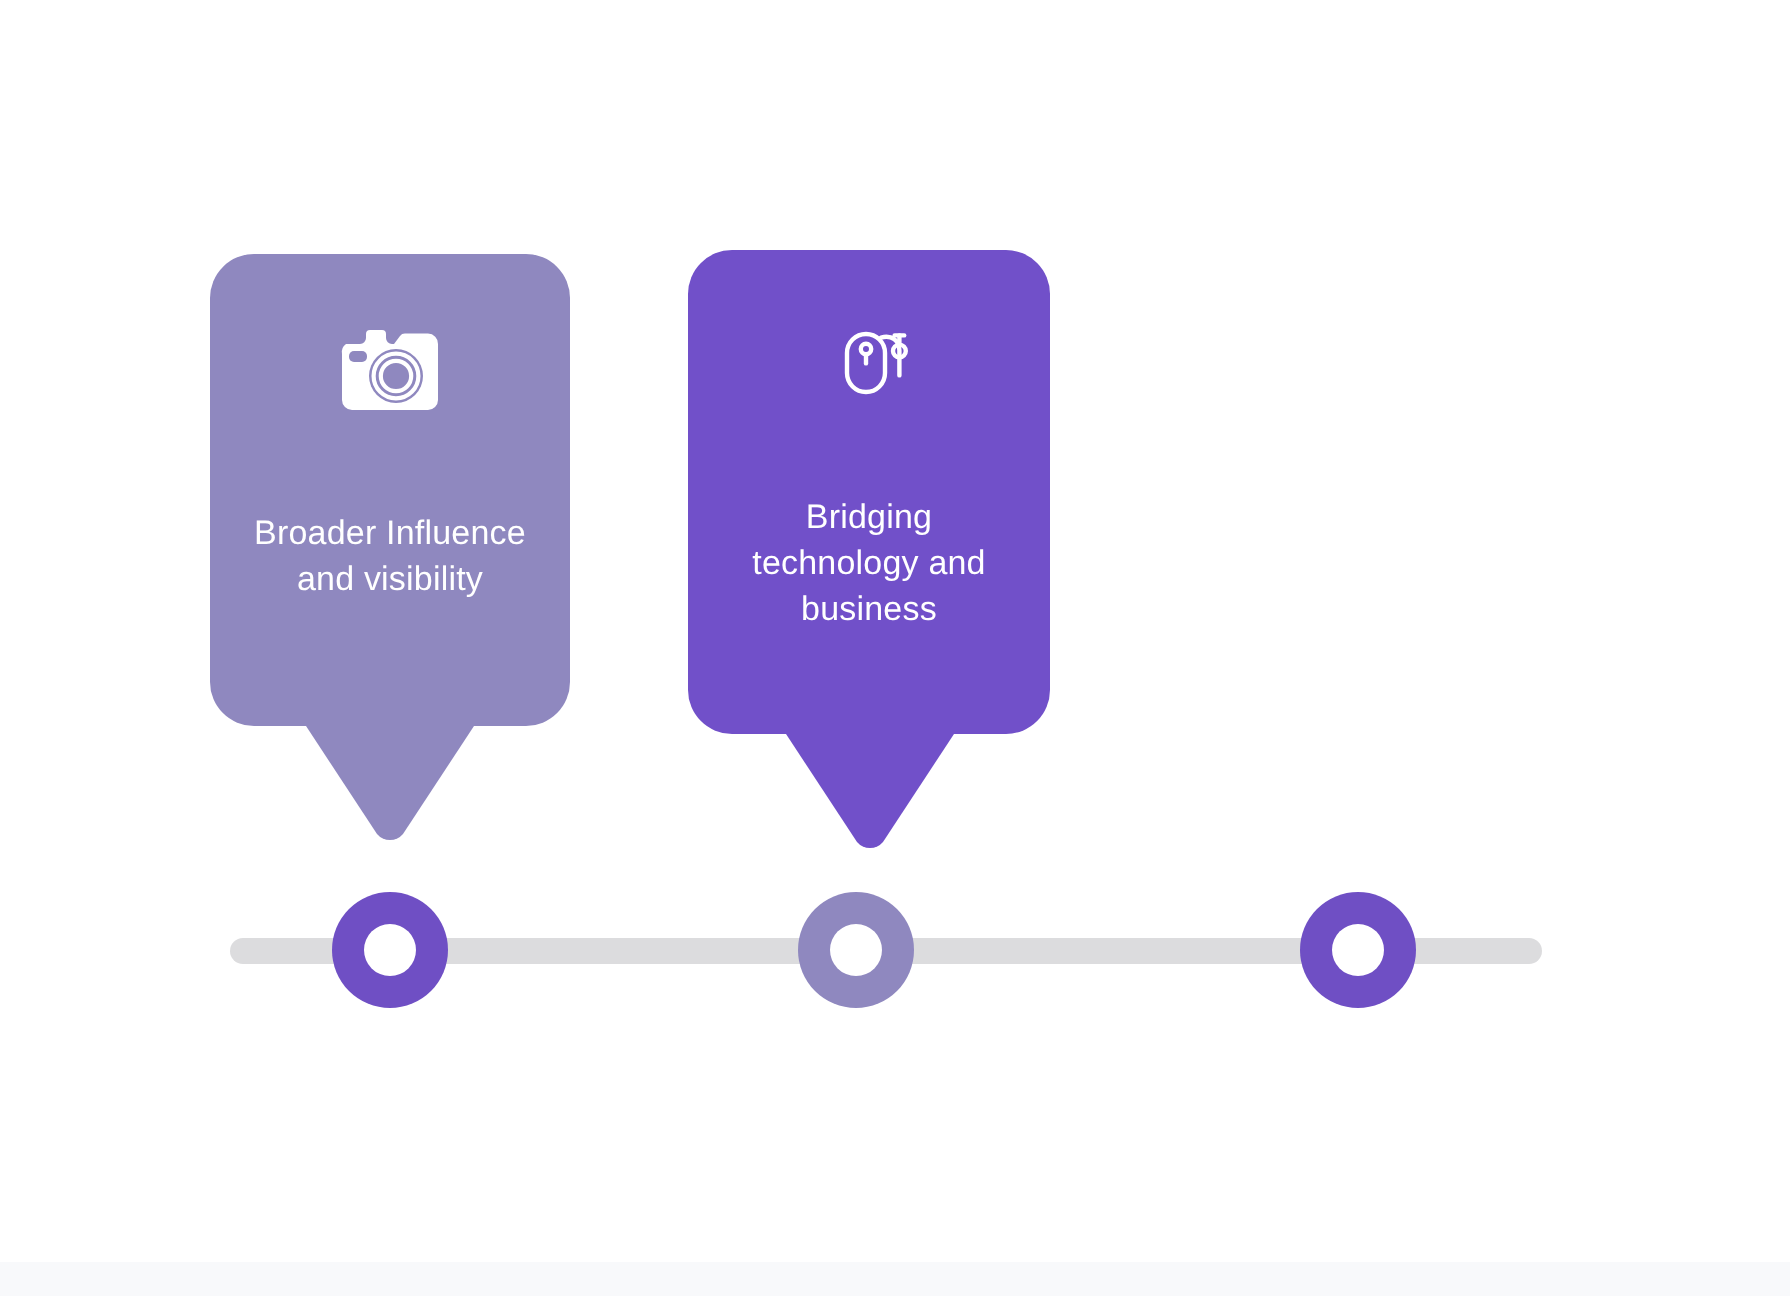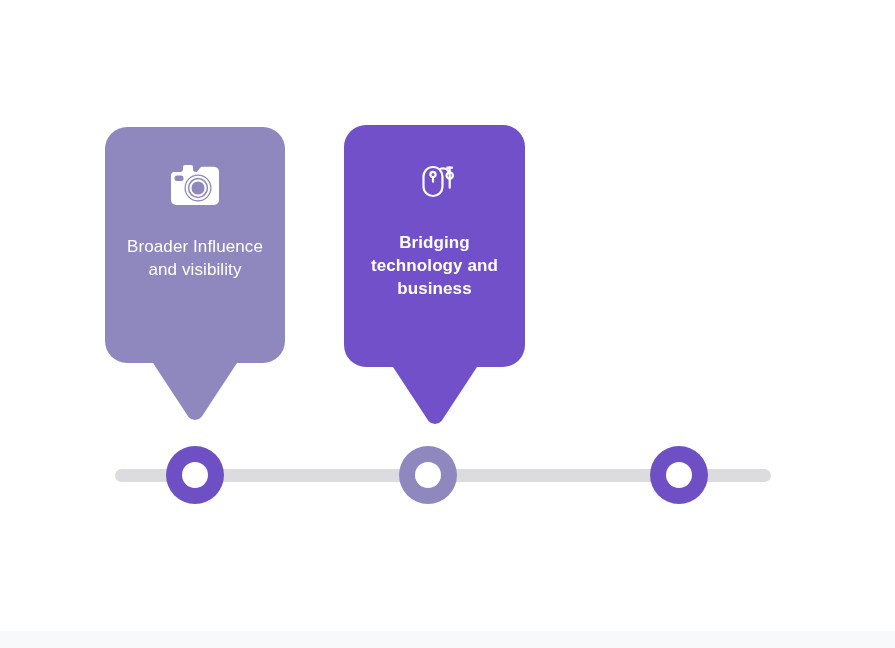--- a/index.html
+++ b/index.html
@@ -75,20 +75,21 @@
     flex-direction: column;
     align-items: center;
   }
 
   .card-1 {
     left: 105px;
     top: 127px;
     width: 180px;
     height: 236px;
     background: #8f88bf;
+    gap: 20px;
   }
   .card-2 {
     left: 344px;
     top: 125px;
     width: 181px;
     height: 242px;
     background: #7150c9;
   }
   .card-3 {
     left: 589px;
@@ -119,21 +120,21 @@
   .card-label {
     color: #ffffff;
     font-size: 17px;
     line-height: 23px;
     text-align: center;
     padding: 0 10px;
     white-space: pre-line;
     letter-spacing: 0.1px;
   }
   .card-1 .card-label { margin-top: 22px; }
-  .card-2 .card-label { margin-top: 22px; font-weight: bold; }
+  .card-2 .card-label { margin-top: 38px; }
   .card-3 .card-label { margin-top: 14px; }
 </style>
 </head>
 <body>
 
 <div id="canvas">
 
   <div class="timeline-track"></div>
 
   <div class="node node-1">

